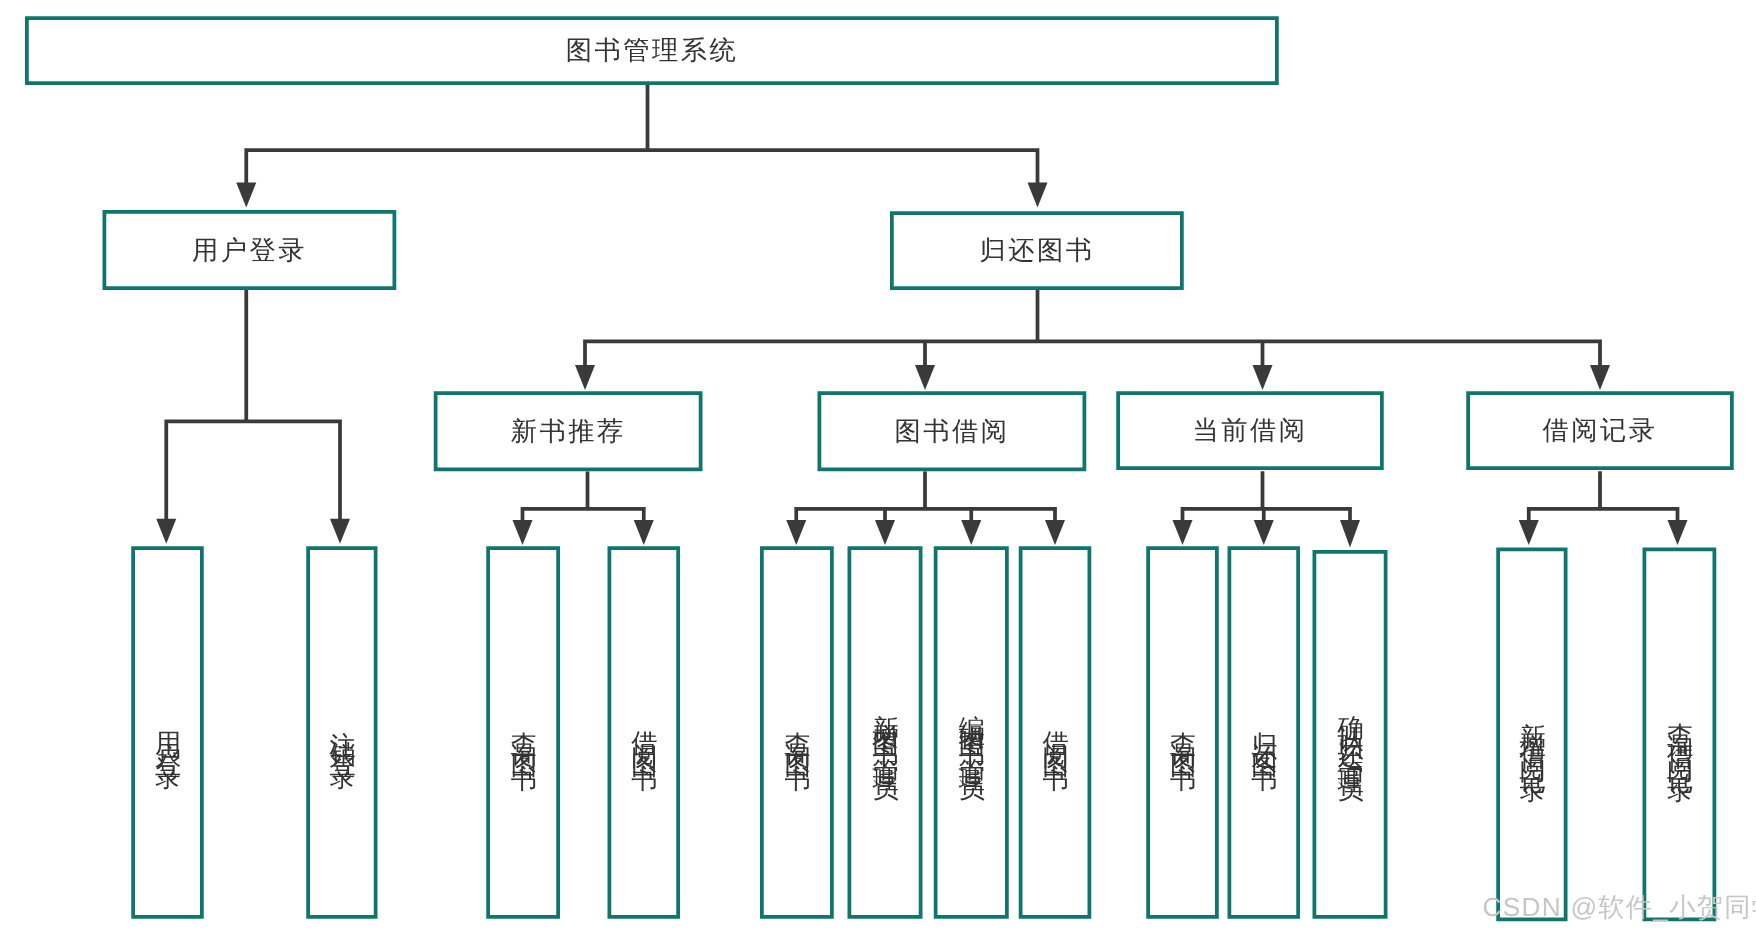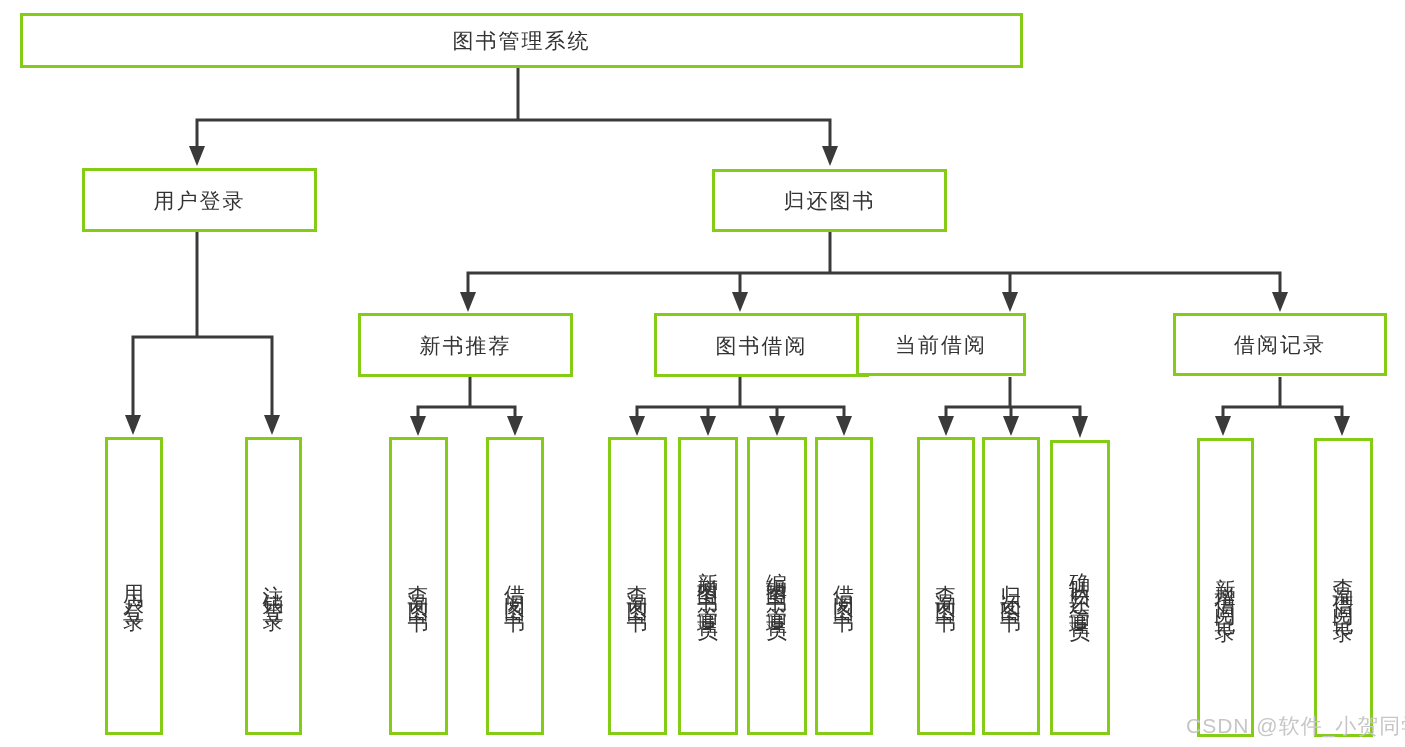--- a/index.html
+++ b/index.html
@@ -8,21 +8,21 @@
     width:1405px;height:747px;
     background:#ffffff;
     font-family:"Liberation Sans","DejaVu Sans",sans-serif;
     color:#333333;
     overflow:hidden;
   }
   #connectors{position:absolute;left:0;top:0;}
   .node{
     position:absolute;
     box-sizing:border-box;
-    border:3px solid #84cc16;
+    border:3px solid #0f766e;
     background:#ffffff;
     display:flex;
     align-items:center;
     justify-content:center;
     line-height:1;
   }
   .hbox{
     font-size:21px;
     letter-spacing:2px;
   }
@@ -102,27 +102,27 @@
     <span>图书管理系统</span>
   </div>
 
   <div class="node hbox" style="left:82px;top:168px;width:235px;height:64px">
     <span>用户登录</span>
   </div>
   <div class="node hbox" style="left:712px;top:169px;width:235px;height:63px">
     <span>归还图书</span>
   </div>
 
-  <div class="node hbox" style="left:358px;top:313px;width:215px;height:64px">
+  <div class="node hbox" style="left:347px;top:313px;width:215px;height:64px">
     <span>新书推荐</span>
   </div>
   <div class="node hbox" style="left:654px;top:313px;width:215px;height:64px">
     <span>图书借阅</span>
   </div>
-  <div class="node hbox" style="left:856px;top:313px;width:170px;height:63px">
+  <div class="node hbox" style="left:893px;top:313px;width:214px;height:63px">
     <span>当前借阅</span>
   </div>
   <div class="node hbox" style="left:1173px;top:313px;width:214px;height:63px">
     <span>借阅记录</span>
   </div>
 
   <div class="node vbox" style="left:105px;top:437px;width:58px;height:298px">
     <span>用户登录</span>
   </div>
   <div class="node vbox" style="left:245px;top:437px;width:57px;height:298px">

